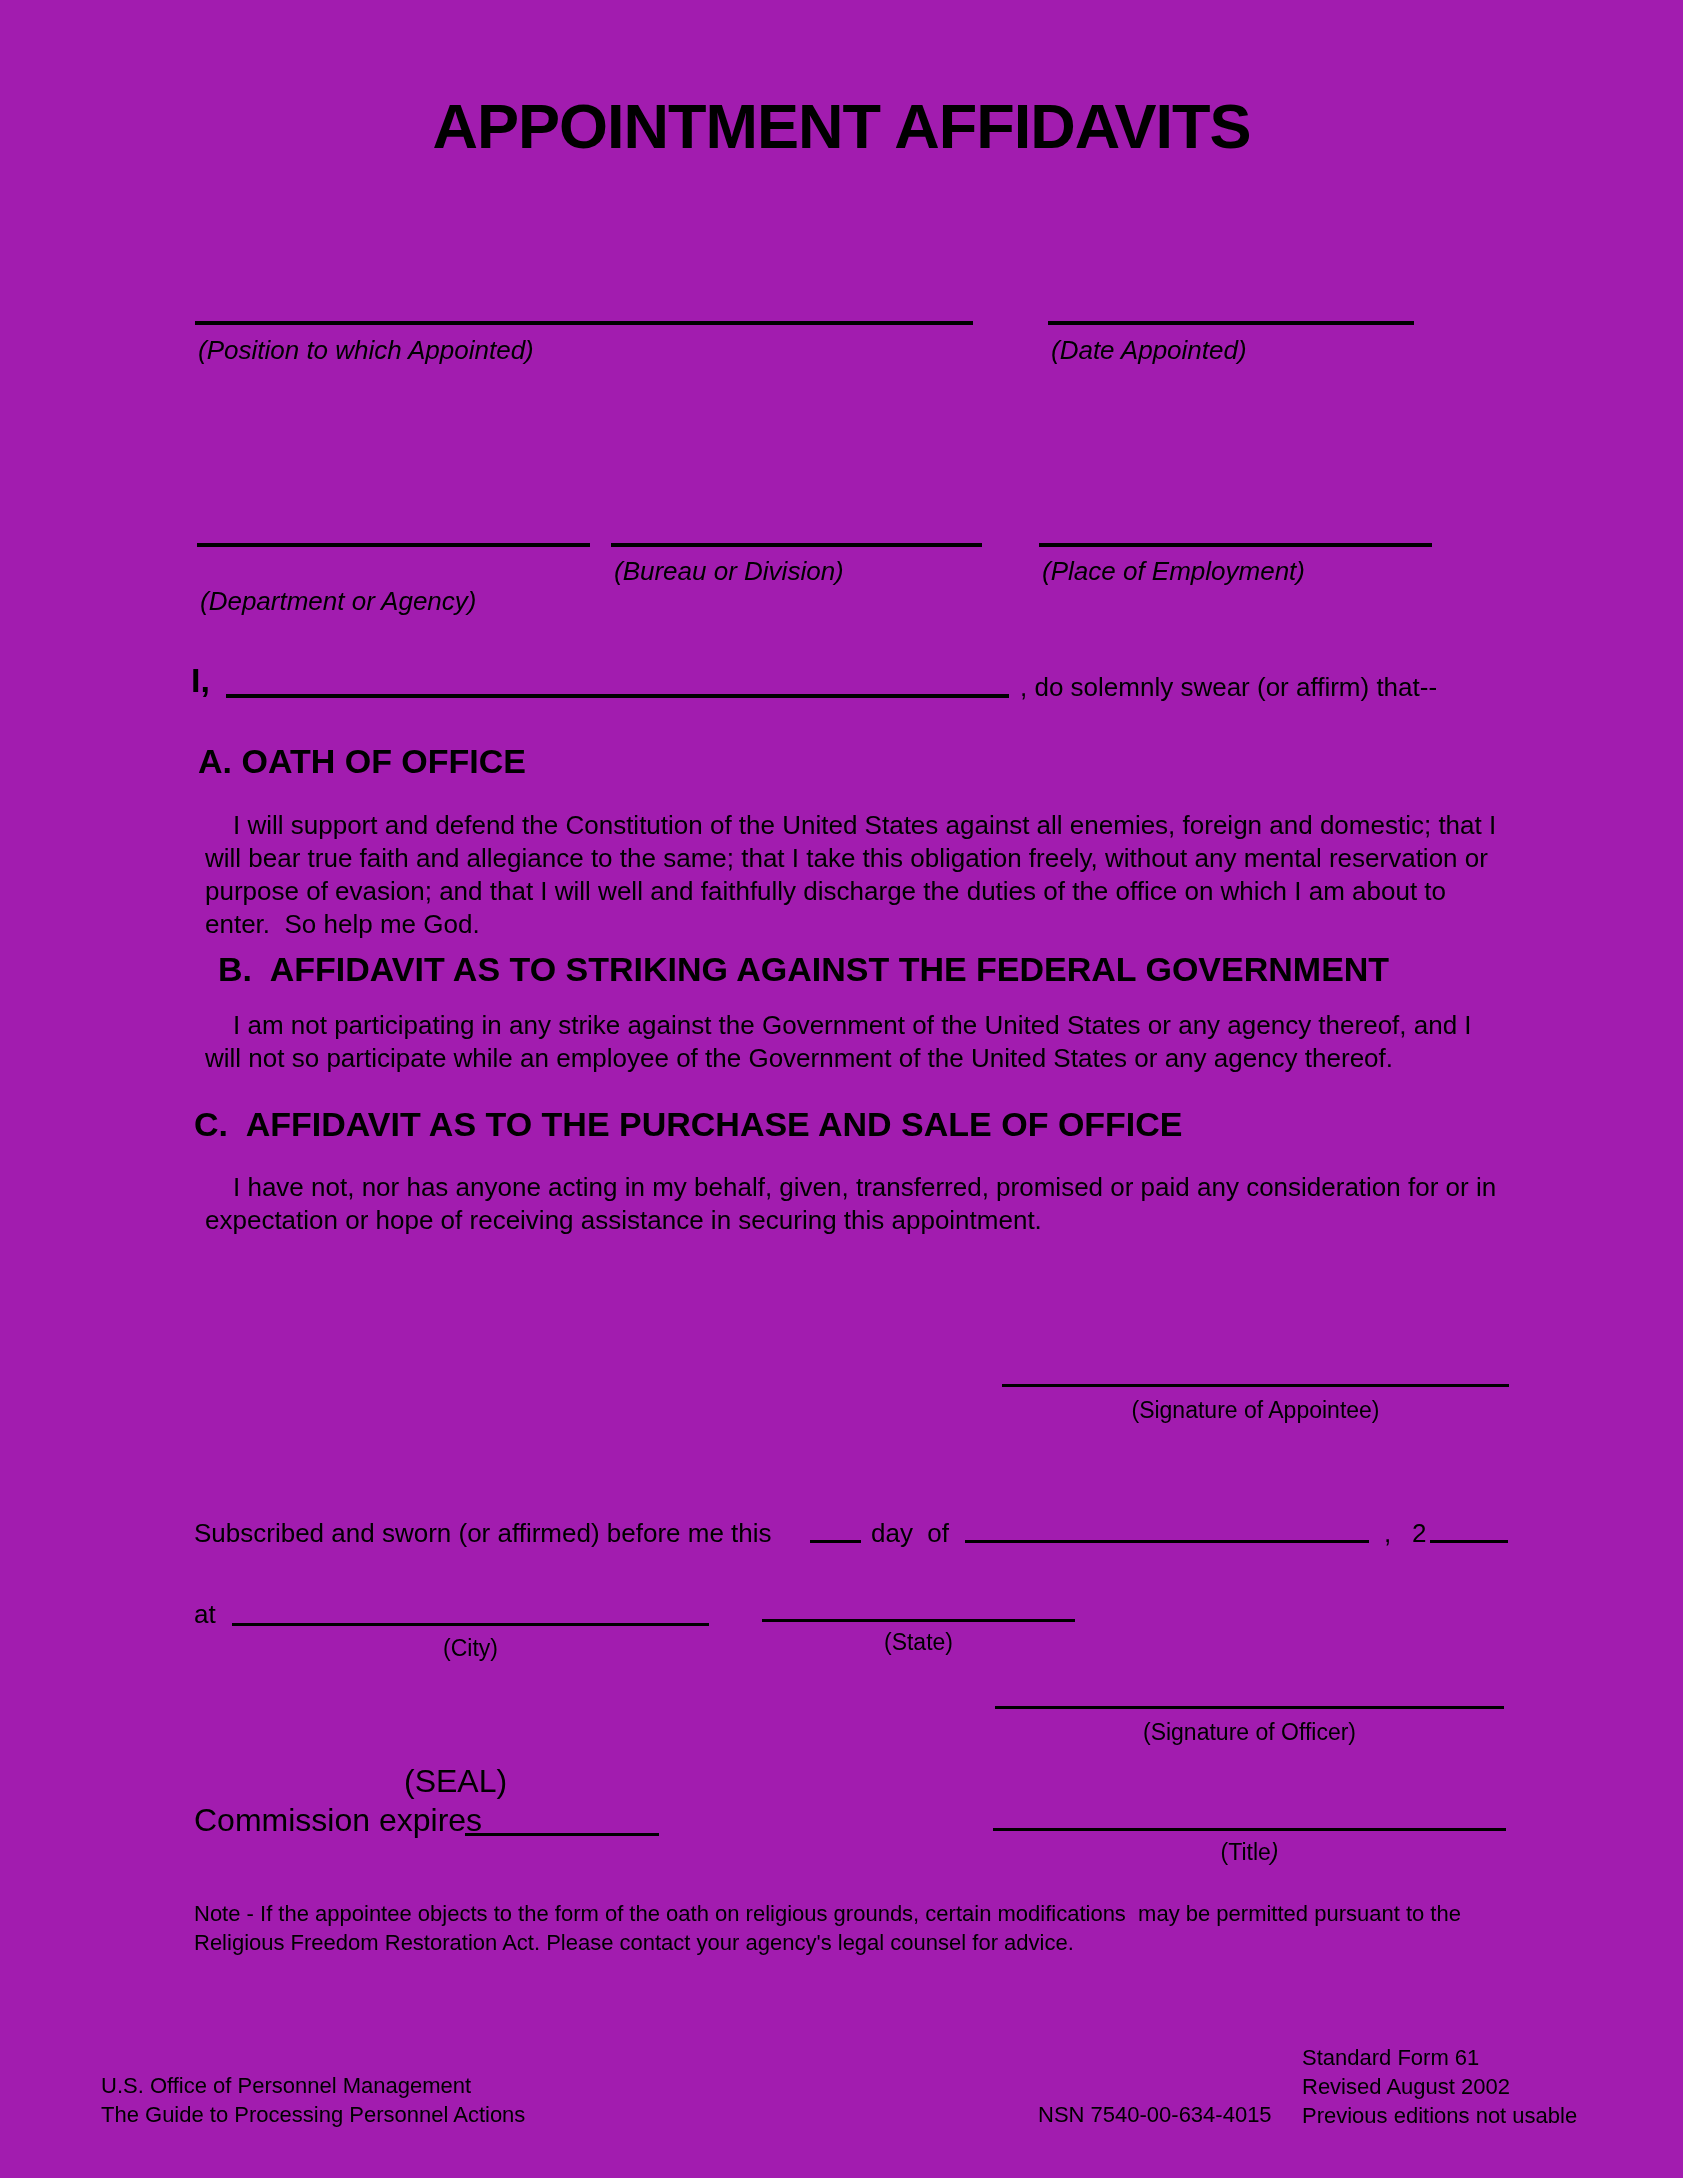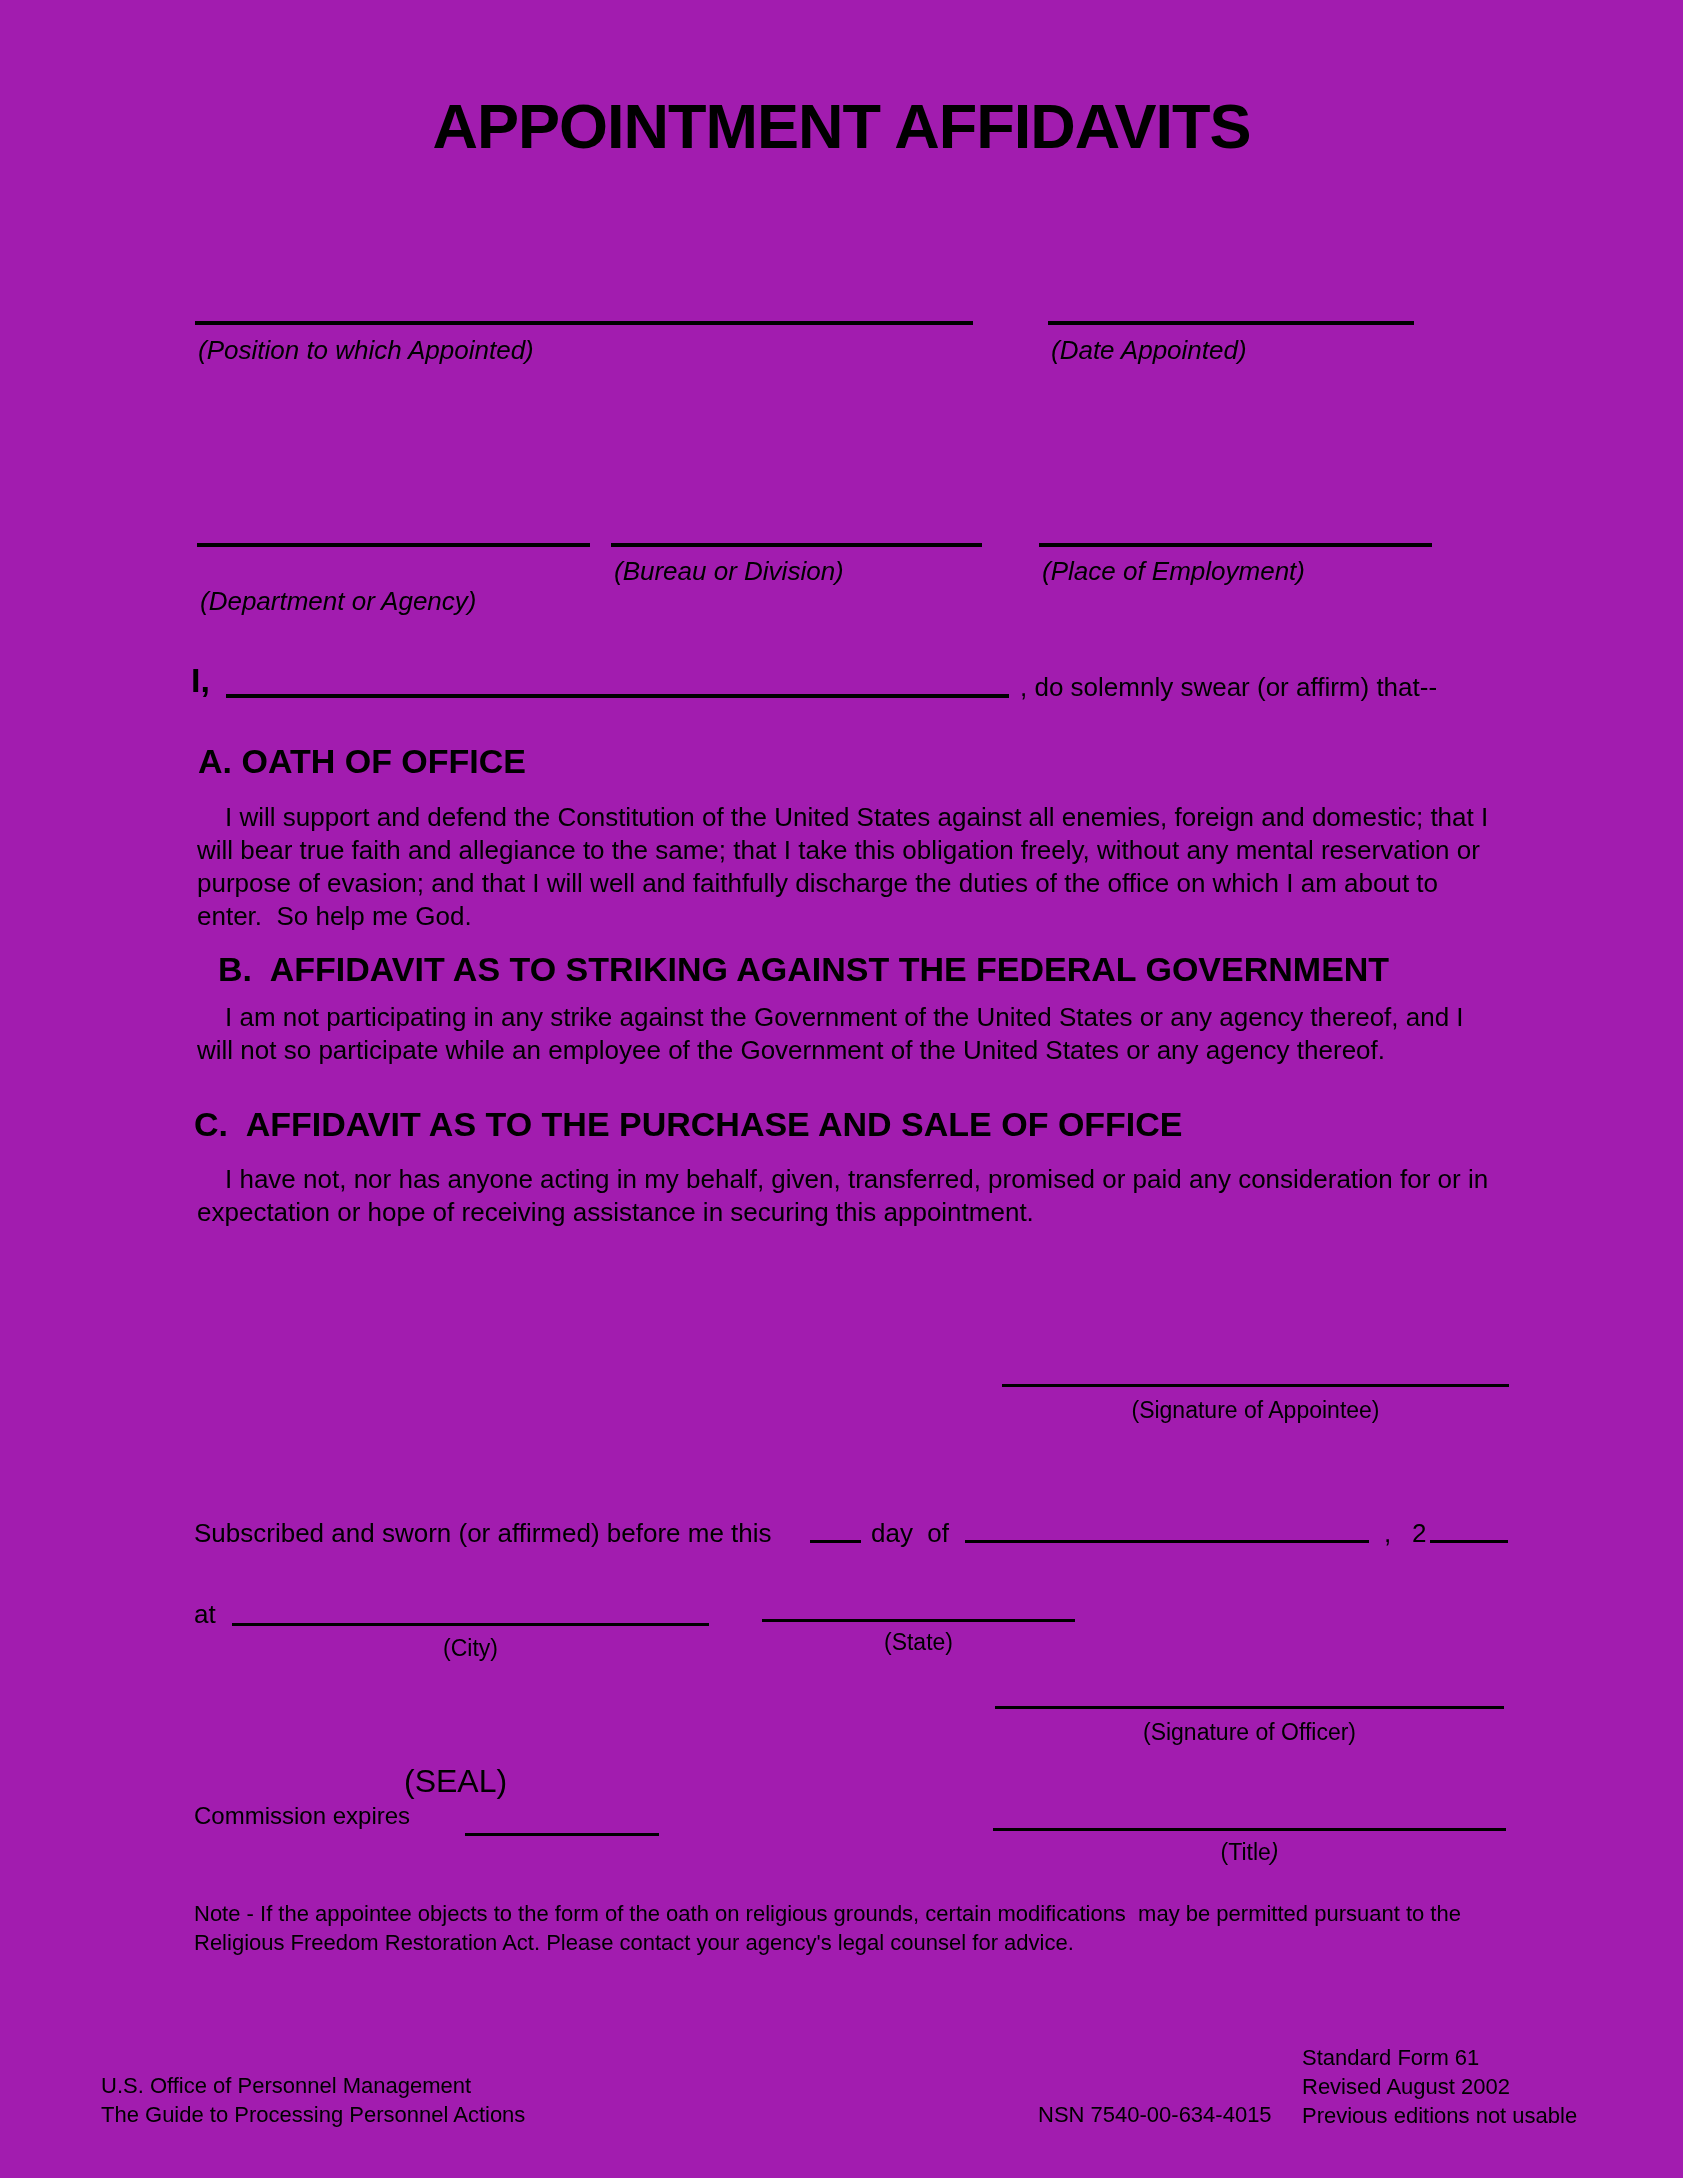--- a/index.html
+++ b/index.html
@@ -16,25 +16,25 @@
   .rule{position:absolute;background:#000;height:4px;}
   .rule.thin{height:3px;}
   .pre{white-space:pre-wrap;}
   .title{
     position:absolute;top:95px;left:0;width:100%;
     text-align:center;font-size:63px;font-weight:bold;letter-spacing:-1px;line-height:1;
   }
   .field-label{font-size:26px;font-style:italic;line-height:1;}
   .center-label{position:absolute;text-align:center;font-size:23px;line-height:1;}
   .body-text{font-size:26px;line-height:33px;}
-  .para{position:absolute;width:1297px;font-size:26px;line-height:33px;text-indent:28px;margin:3px;white-space:pre-wrap;}
+  .para{position:absolute;width:1297px;font-size:26px;line-height:33px;text-indent:28px;margin:11px;white-space:pre-wrap;}
   .heading{position:absolute;font-size:34px;font-weight:bold;line-height:1;white-space:pre-wrap;margin:0;}
   .pronoun{font-size:34px;font-weight:bold;line-height:1;}
   .seal{font-size:32px;line-height:1;margin-top:36px;}
-  .commission{font-size:24px;line-height:1;}
+  .commission{font-size:32px;line-height:1;}
   .hint{font-size:22px;line-height:1;}
   .note{position:absolute;width:1272px;font-size:22px;line-height:29px;margin:0;white-space:pre-wrap;}
   .footer-block{font-size:22px;line-height:29px;}
   .italic{font-style:italic;}
 </style>
 </head>
 <body>
 
 <div class="page">
 

